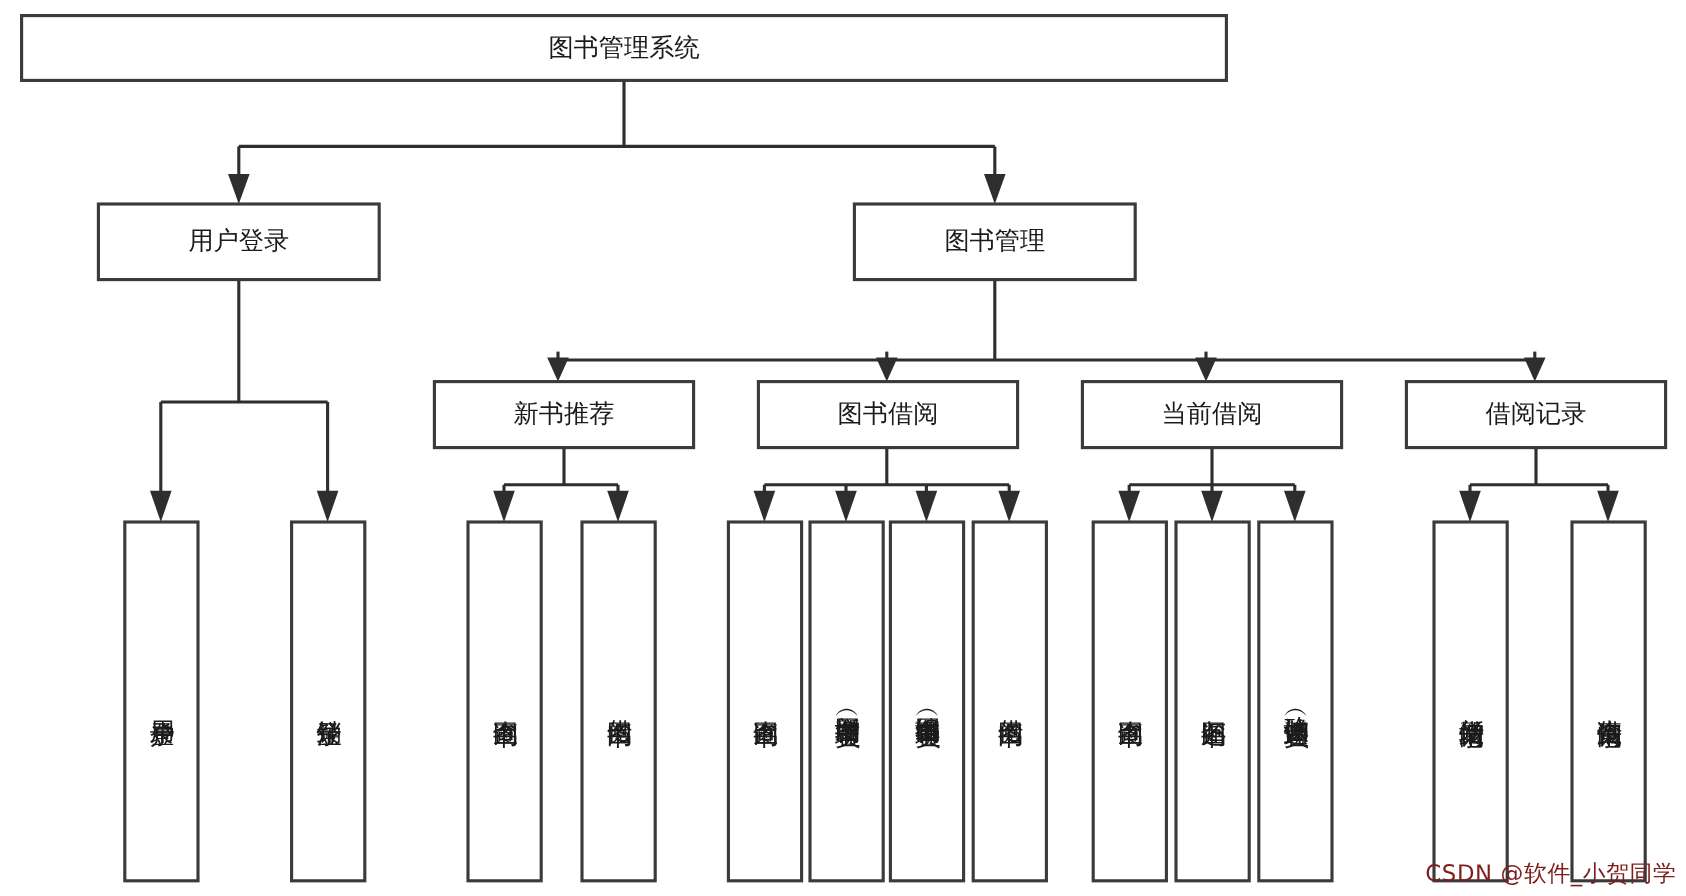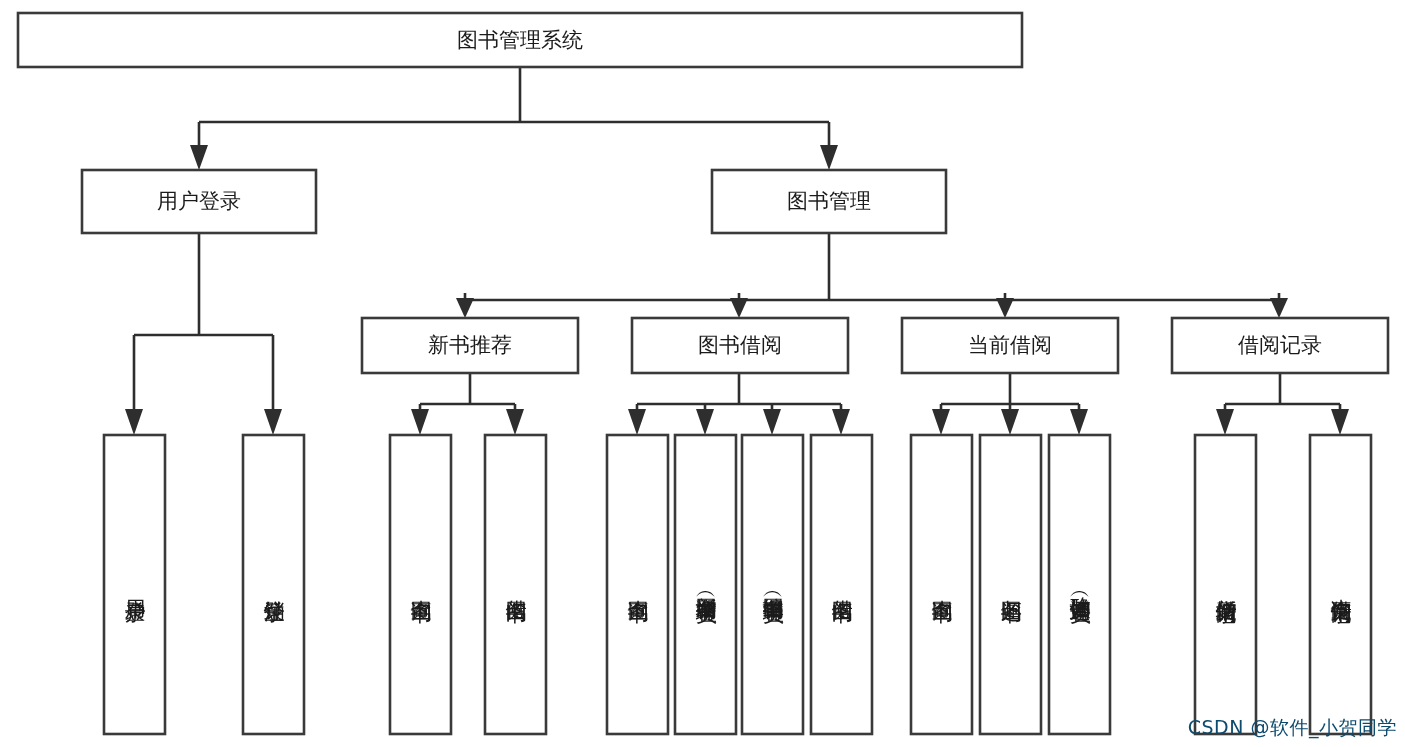--- a/index.html
+++ b/index.html
@@ -63,21 +63,21 @@
     justify-content: center;
     white-space: nowrap;
     pointer-events: none;
   }
   .watermark {
     position: absolute;
     right: 8px;
     bottom: 6px;
     font-family: "DejaVu Sans", "Liberation Sans", sans-serif;
     font-size: 19px;
-    color: #0c4a6e;
+    color: #7f1d1d;
     letter-spacing: 0.5px;
     white-space: nowrap;
   }
 </style>
 </head>
 <body>
 
 <div id="diagram-root">
 
   <svg class="tree-canvas" viewBox="0 0 1405 747">

